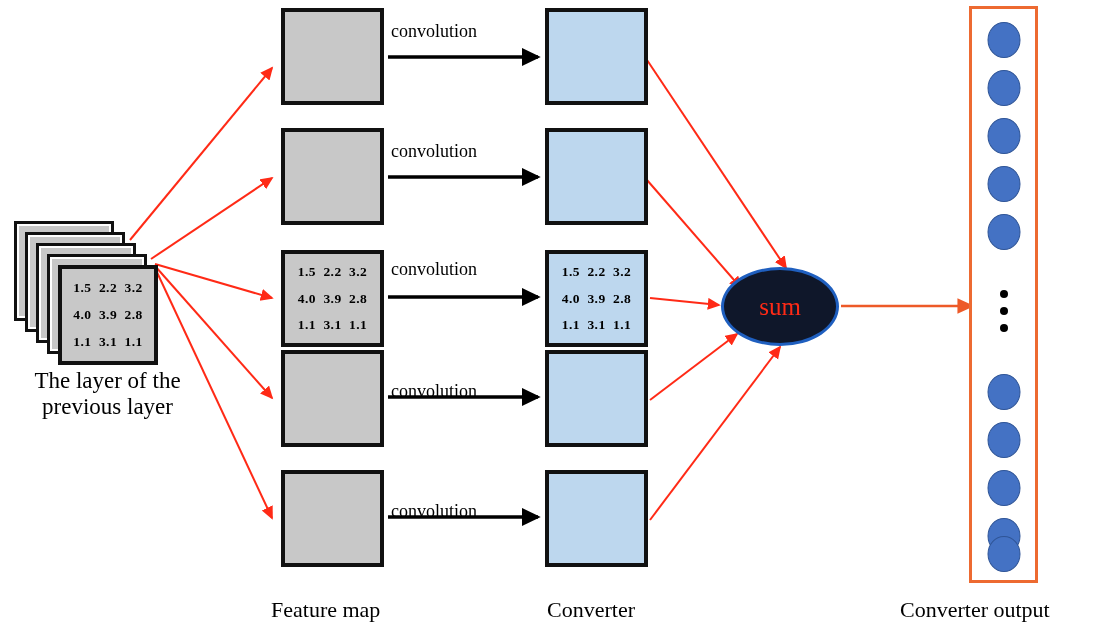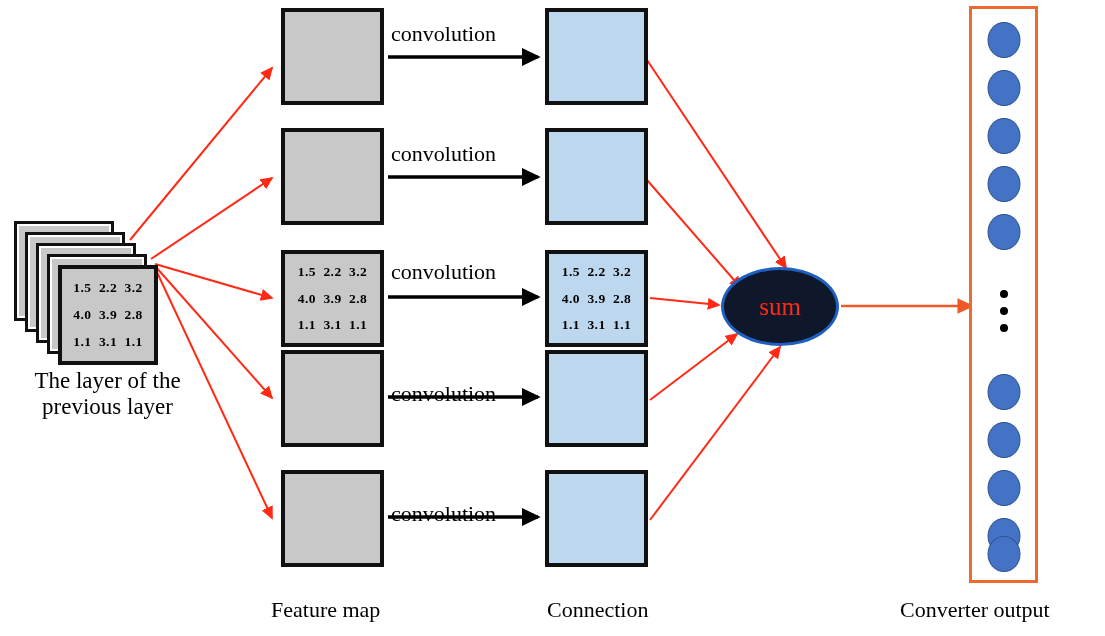--- a/index.html
+++ b/index.html
@@ -83,21 +83,21 @@
   }
   .cell-grid .row { white-space: pre; }
 
   
   .label {
     position: absolute;
     color: #000000;
     white-space: nowrap;
   }
   .conv-label {
-    font-size: 22px;
+    font-size: 18px;
     text-align: left;
   }
   .axis-label {
     font-size: 22px;
   }
   .input-label {
     font-size: 23px;
     line-height: 1.12;
     text-align: center;
     white-space: normal;
@@ -265,16 +265,16 @@
     <div class="out-dot" style="top:315px;"></div>
 
     <div class="out-node" style="top:365px;"></div>
     <div class="out-node" style="top:413px;"></div>
     <div class="out-node" style="top:461px;"></div>
     <div class="out-node" style="top:509px;"></div>
     <div class="out-node" style="top:527px;"></div>
   </div>
 
   <div class="label axis-label" style="left:271px; top:597px;">Feature map</div>
-  <div class="label axis-label" style="left:547px; top:597px;">Connection</div>
+  <div class="label axis-label" style="left:547px; top:597px;">Converter</div>
   <div class="label axis-label" style="left:900px; top:597px;">Converter output</div>
 
 </div>
 
 </body></html>

